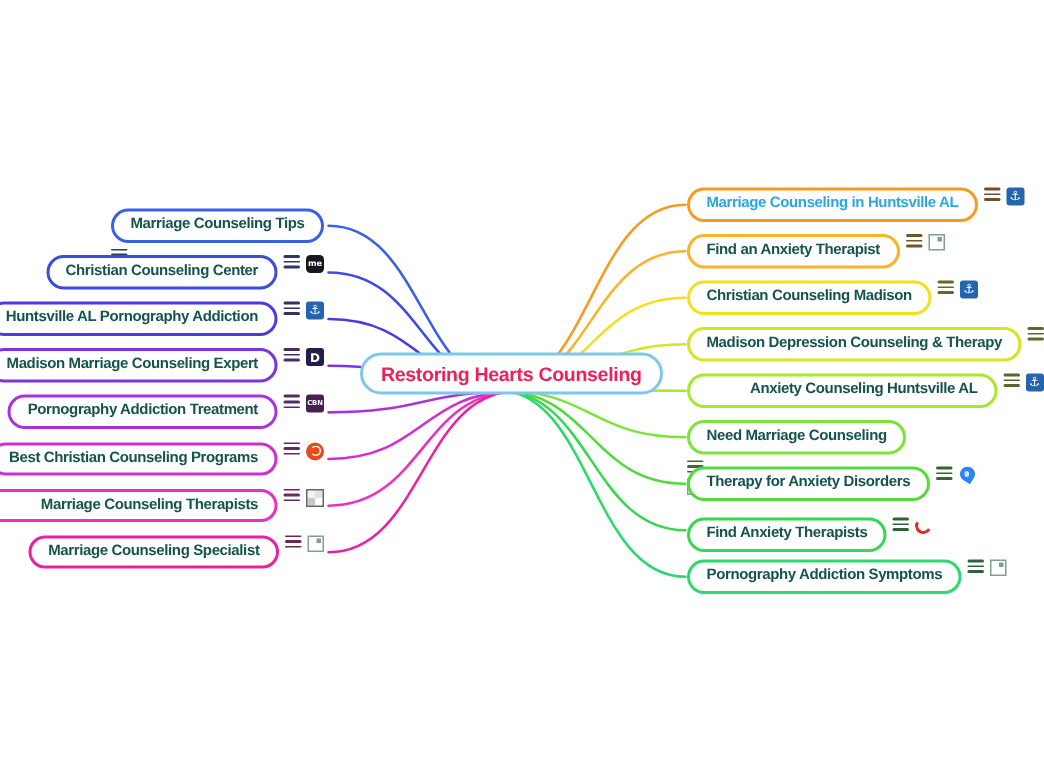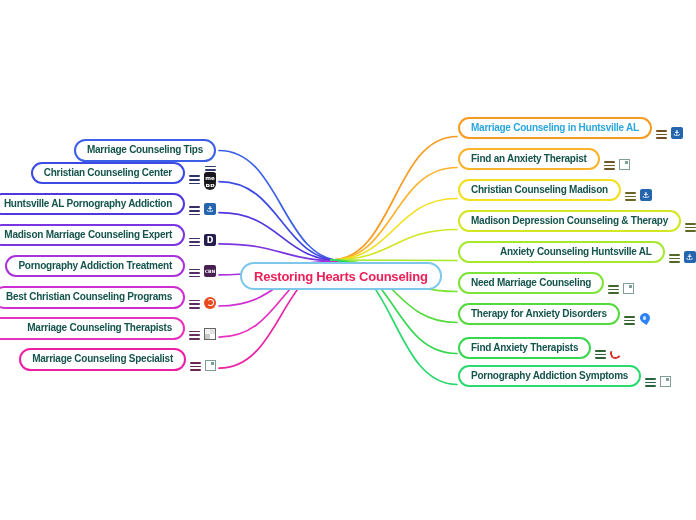--- a/index.html
+++ b/index.html
@@ -1,21 +1,21 @@
 <!DOCTYPE html>
 <html><head>
 <meta charset="utf-8">
 <style>
   html,body{margin:0;padding:0;}
   .canvas{
     position:relative;width:696px;height:520px;background:#ffffff;
     overflow:hidden;font-family:"Liberation Sans",sans-serif;
   }
   #branches{position:absolute;left:0;top:0;}
-  .node{position:absolute;display:flex;align-items:flex-end;gap:4px;height:14px;}
+  .node{position:absolute;display:flex;align-items:flex-start;gap:4px;height:14px;}
   .pill{
     background:#ffffff;border:2px solid;border-radius:13px;
     padding:3px 11px;font-size:10px;font-weight:bold;color:#14544c;
     white-space:nowrap;line-height:1.25;letter-spacing:-0.25px;flex:none;
   }
   .burger{display:inline-flex;flex-direction:column;gap:2px;width:11px;flex:none;cursor:pointer;}
   .burger i{height:1.6px;background:currentColor;border-radius:1px;display:block;}
   .fav{
     width:12px;height:12px;display:inline-flex;align-items:center;justify-content:center;
     flex:none;font-family:"DejaVu Sans",sans-serif;overflow:hidden;
@@ -32,21 +32,21 @@
   .missing{border:1px solid #7f9f93;box-sizing:border-box;position:relative;background:#fff;width:11px;height:11px;}
   .missing::after{content:"";position:absolute;top:1px;right:1px;width:3px;height:3px;background:#7f9f93;}
   .map-pin{position:relative;}
   .map-pin::before{content:"";position:absolute;left:1px;top:0;width:10px;height:10px;
     background:#2d82f7;border-radius:50% 50% 50% 0;transform:rotate(-58deg);}
   .map-pin::after{content:"";position:absolute;left:4px;top:3px;width:3.5px;height:3.5px;
     background:#cfe6ff;border-radius:50%;}
   .red-arc{border:2.5px solid transparent;border-left-color:#d93025;border-bottom-color:#d93025;
     border-radius:50%;transform:rotate(-15deg);width:11px;height:11px;box-sizing:border-box;}
   .center-node{
-    position:absolute;left:240px;top:262px;min-width:190px;height:28px;box-sizing:border-box;
+    position:absolute;left:240px;top:235px;min-width:190px;height:28px;box-sizing:border-box;
     background:#fdfeff;border:2px solid #7cc7ea;border-radius:15px;
     display:inline-flex;align-items:center;justify-content:center;
     padding:0 12px;font-size:13px;font-weight:bold;letter-spacing:-0.2px;white-space:nowrap;
   }
 </style>
 </head>
 <body>
 
 <div class="canvas">
   <svg id="branches" width="696" height="520">
@@ -178,21 +178,21 @@
       </div>
       <div class="node" style="top: 249px; left: 458px;">
         <div class="pill" style="border-color: rgb(166, 232, 43);"><span style="color: rgb(20, 84, 76); margin-left: 29px;">Anxiety Counseling Huntsville AL</span></div>
         <span class="burger" style="color: rgb(83, 105, 42);">
           <i></i>
           <i></i>
           <i></i>
         </span>
         <span class="fav anchor">⚓</span>
       </div>
-      <div class="node" style="top: 280px; left: 458px;">
+      <div class="node" style="top: 280px; left: 458px; flex-direction: column;">
         <div class="pill" style="border-color: rgb(124, 228, 56);"><span style="color: rgb(20, 84, 76);">Need Marriage Counseling</span></div>
         <span class="burger" style="color: rgb(69, 103, 46);">
           <i></i>
           <i></i>
           <i></i>
         </span>
         <span class="fav missing"></span>
       </div>
       <div class="node" style="top: 311px; left: 458px;">
         <div class="pill" style="border-color: rgb(85, 218, 62);"><span style="color: rgb(20, 84, 76);">Therapy for Anxiety Disorders</span></div>

